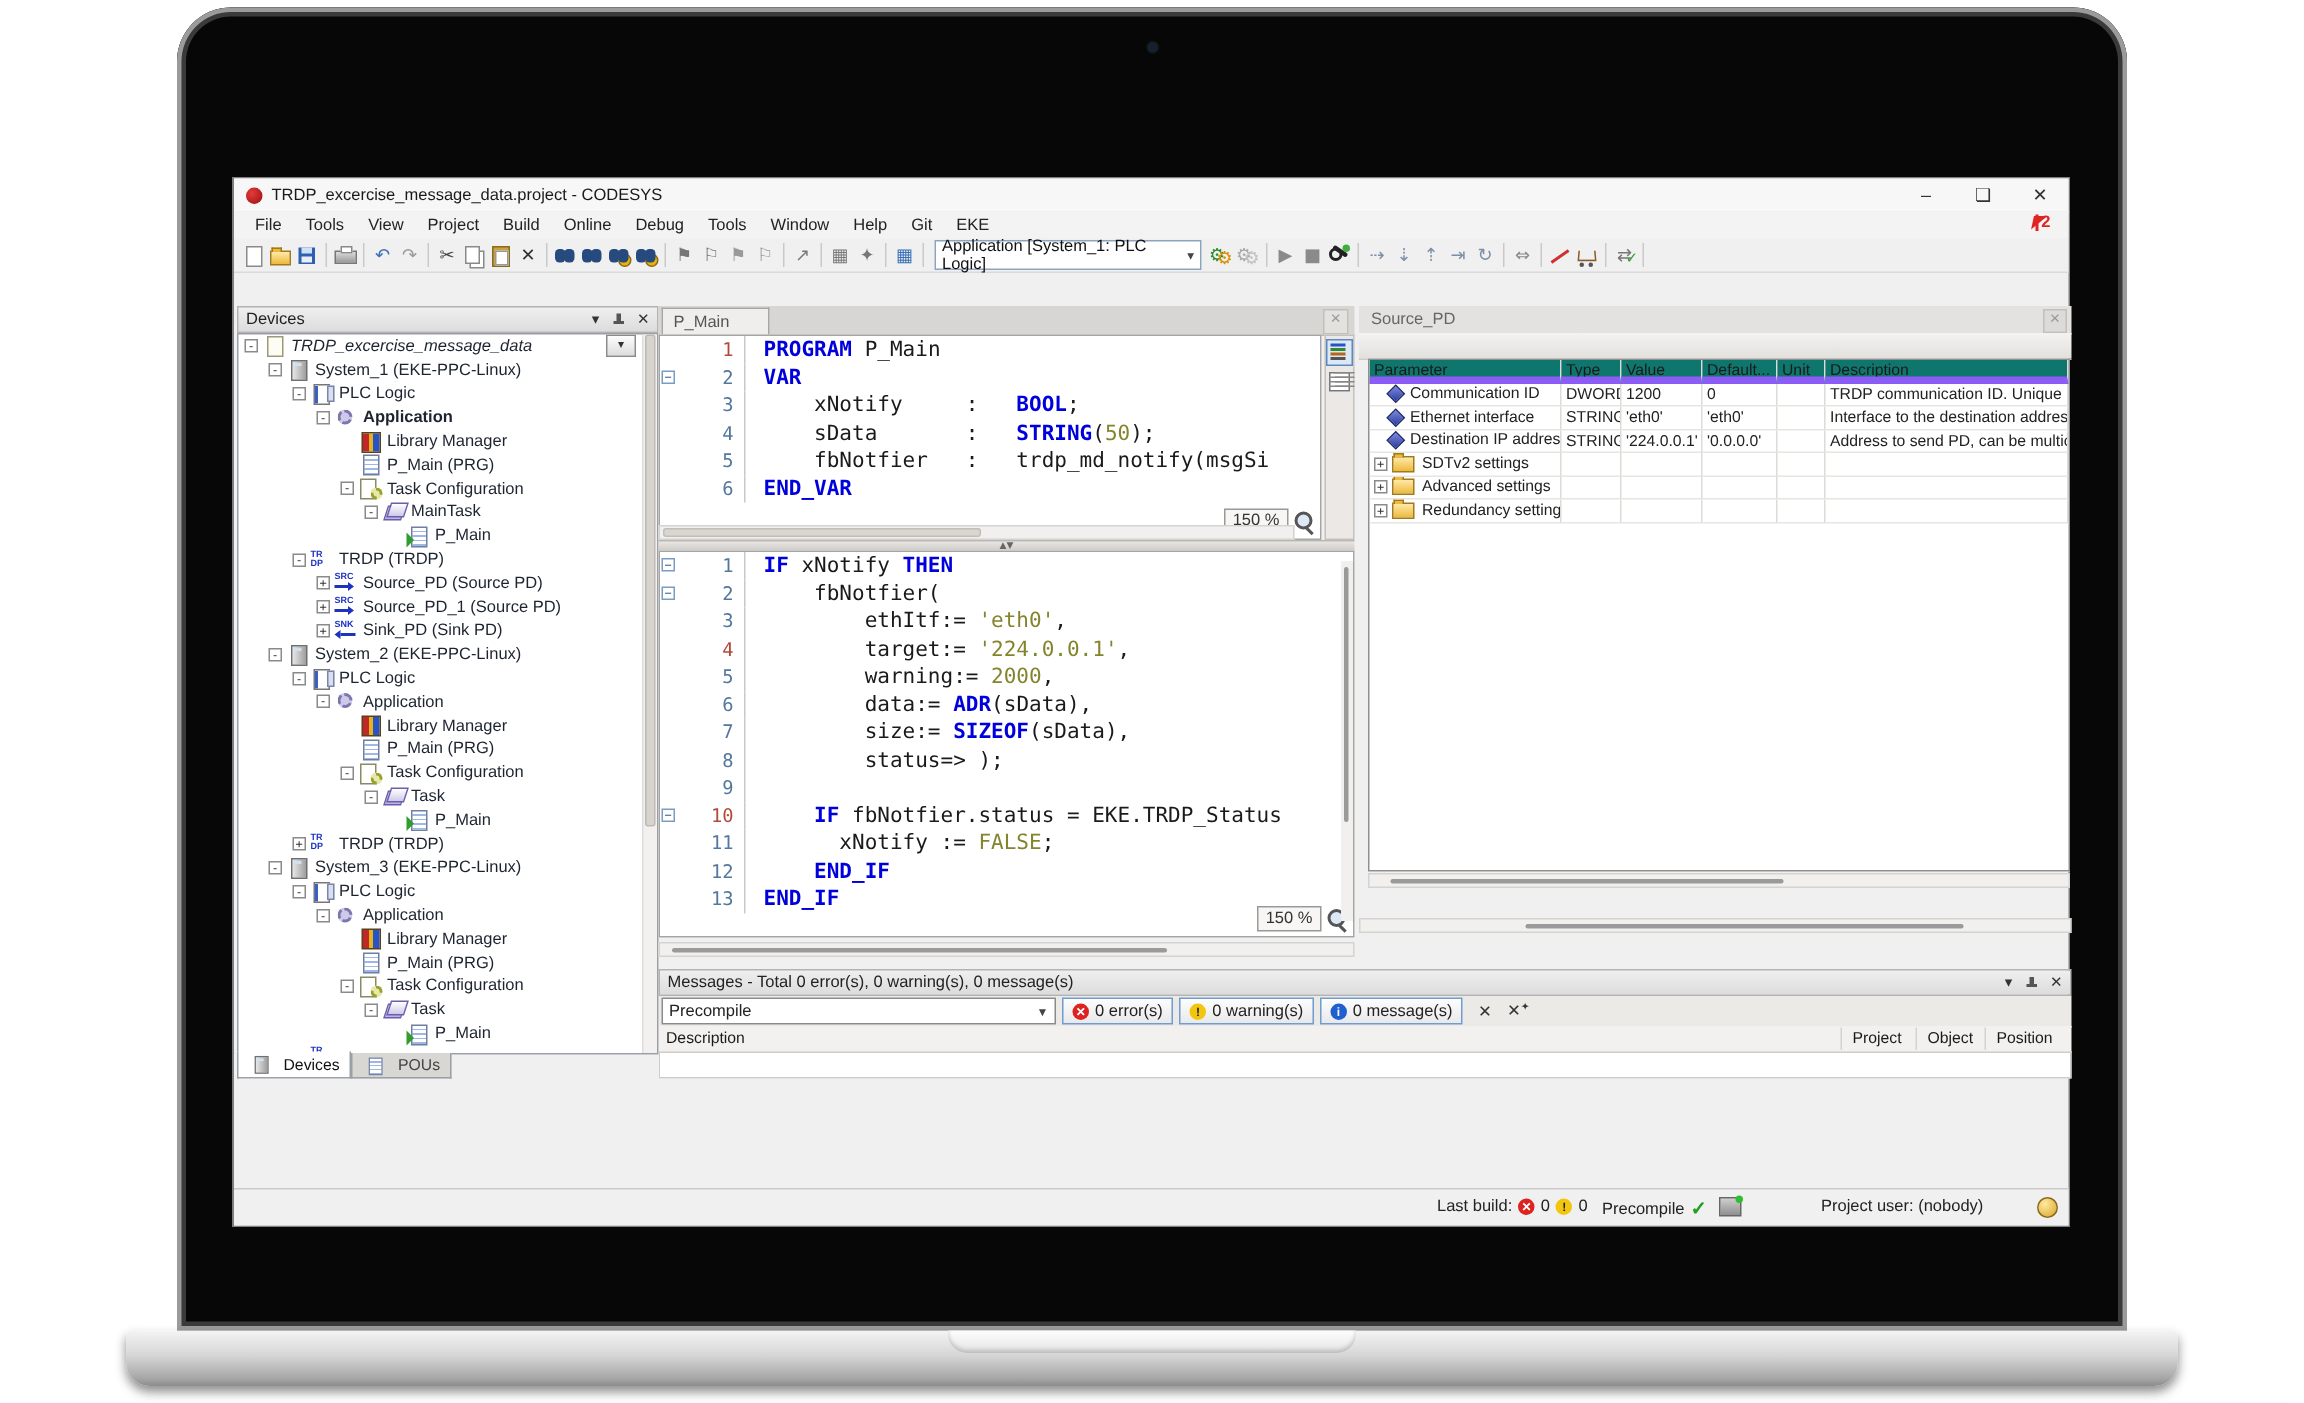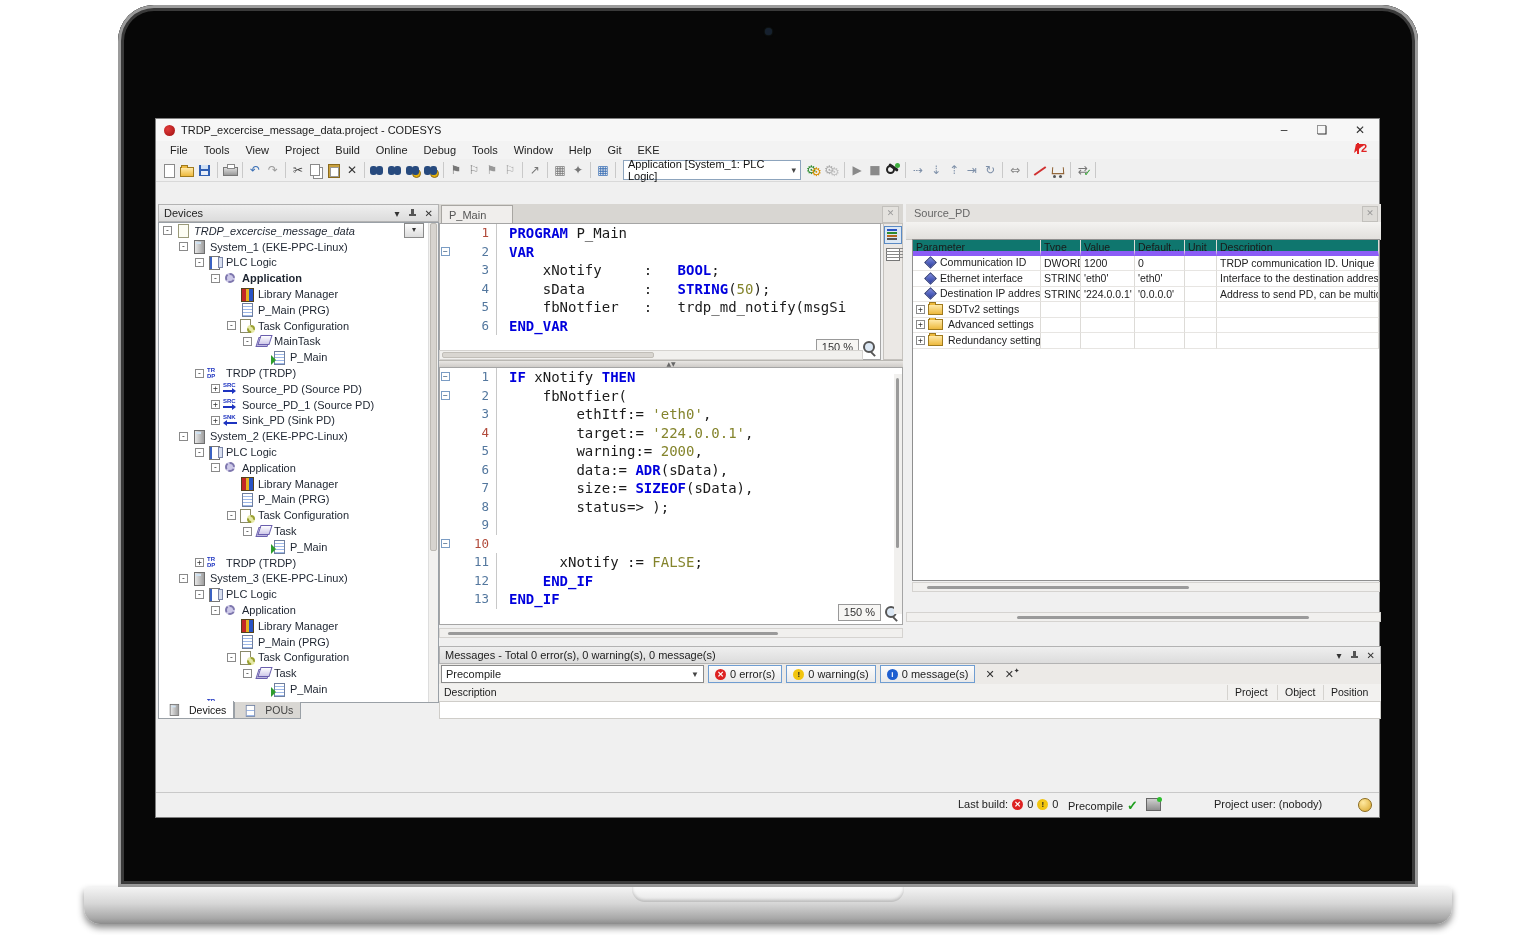--- a/index.html
+++ b/index.html
@@ -511,21 +511,21 @@
           </div>
       <div class="cl"><span class="fold"><b>−</b></span><span class="num">1</span><span class="body"><span class="k">IF</span><span> xNotify </span><span class="k">THEN</span></span></div>
           <div class="cl"><span class="fold"><b>−</b></span><span class="num">2</span><span class="body"><span>    fbNotfier(</span></span></div>
           <div class="cl"><span class="fold"></span><span class="num">3</span><span class="body"><span>        ethItf:= </span><span class="c">'eth0'</span><span>,</span></span></div>
           <div class="cl"><span class="fold"></span><span class="num red">4</span><span class="body"><span>        target:= </span><span class="c">'224.0.0.1'</span><span>,</span></span></div>
           <div class="cl"><span class="fold"></span><span class="num">5</span><span class="body"><span>        warning:= </span><span class="c">2000</span><span>,</span></span></div>
           <div class="cl"><span class="fold"></span><span class="num">6</span><span class="body"><span>        data:= </span><span class="k">ADR</span><span>(sData),</span></span></div>
           <div class="cl"><span class="fold"></span><span class="num">7</span><span class="body"><span>        size:= </span><span class="k">SIZEOF</span><span>(sData),</span></span></div>
           <div class="cl"><span class="fold"></span><span class="num">8</span><span class="body"><span>        status=&gt; );</span></span></div>
           <div class="cl"><span class="fold"></span><span class="num">9</span><span class="body"></span></div>
-          <div class="cl"><span class="fold"><b>−</b></span><span class="num red">10</span></div>
+          <div class="cl"><span class="fold"><b>−</b></span><span class="num red">10</span><span class="body"><span>    </span><span class="k">IF</span><span> fbNotfier.status = EKE.TRDP_Status</span></span></div>
           <div class="cl"><span class="fold"></span><span class="num">11</span><span class="body"><span>      xNotify := </span><span class="c">FALSE</span><span>;</span></span></div>
           <div class="cl"><span class="fold"></span><span class="num">12</span><span class="body"><span>    </span><span class="k">END_IF</span></span></div>
           <div class="cl"><span class="fold"></span><span class="num">13</span><span class="body"><span class="k">END_IF</span></span></div>
         </div>
       <div class="vscroll" style="right:1px;top:170px;height:240px;">
           <span class="th" style="top:4px;height:170px;"></span>
         </div>
       <div class="hscroll hline" style="left:0;top:424px;right:0;">
           <span class="th" style="left:8px;width:330px;"></span>
         </div>

